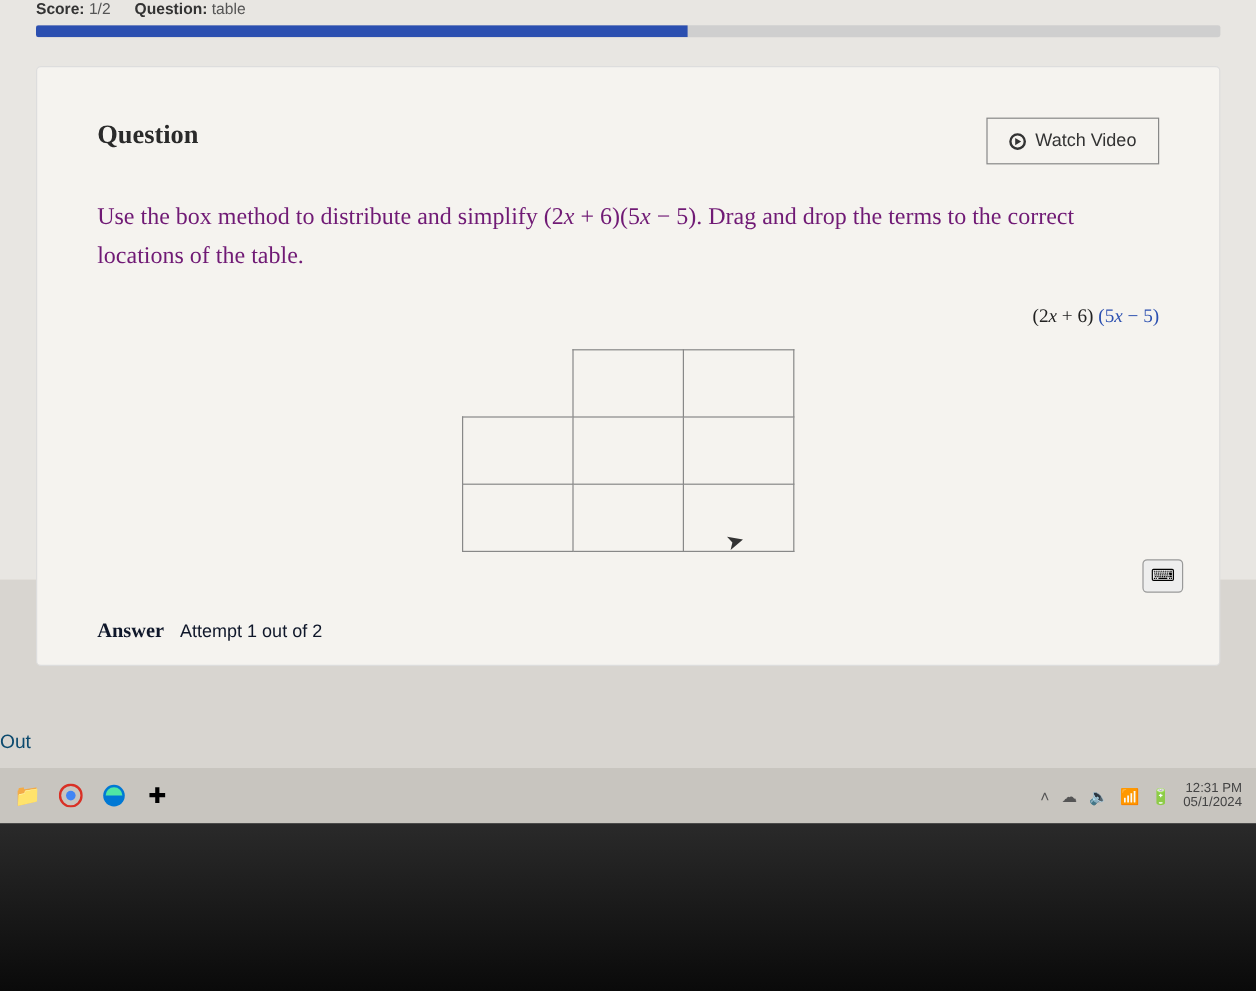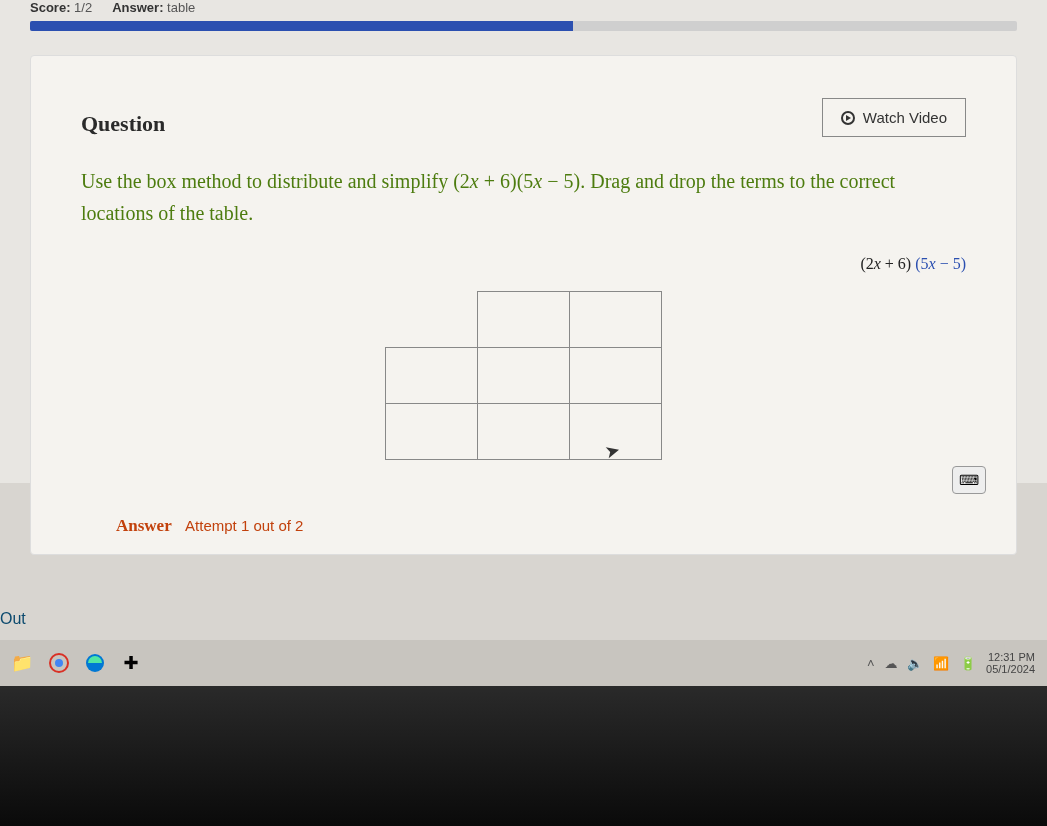--- a/index.html
+++ b/index.html
@@ -43,21 +43,21 @@
     background: #f5f3ef;
     border: 1px solid #ddd;
     border-radius: 4px;
     padding: 30px 50px 20px 50px;
     min-height: 500px;
     position: relative;
   }
   .card-header {
     display: flex;
     justify-content: space-between;
-    align-items: flex-end;
+    align-items: center;
     margin-bottom: 28px;
   }
   .q-title {
     font-size: 22px;
     font-weight: bold;
     color: #2a2a2a;
   }
   .btn-row { display: flex; gap: 16px; }
   .btn {
     border: 1px solid #888;
@@ -82,21 +82,21 @@
   }
   .play-icon::after {
     content: "";
     border-left: 5px solid #333;
     border-top: 3px solid transparent;
     border-bottom: 3px solid transparent;
     margin-left: 1px;
   }
   .prompt {
     font-size: 20px;
-    color: #4d7c0f;
+    color: #701a75;
     line-height: 1.6;
     margin-bottom: 26px;
   }
   .math { font-style: normal; }
   .math .var { font-style: italic; }
   .expr-center {
     text-align: right;
     font-size: 16px;
     margin-bottom: 18px;
   }
@@ -112,22 +112,21 @@
     height: 56px;
     background: #f5f3ef;
   }
   .box-table td.blank { border: none; background: transparent; }
   .answer-row {
     position: absolute;
     bottom: 18px;
     left: 50px;
     font-family: Arial, sans-serif;
     font-size: 15px;
-    color: #c2410c;
-    margin-left: 35px;
+    color: #0f172a;
   }
   .answer-row b { margin-right: 10px; font-family: Georgia, serif; font-size: 17px;}
   .kb-btn {
     position: absolute;
     right: 30px;
     bottom: 60px;
     width: 34px; height: 28px;
     border: 1px solid #999;
     border-radius: 4px;
     background: #eee;
@@ -176,21 +175,21 @@
     bottom:0;
     background: linear-gradient(#2a2a2a, #0a0a0a);
   }
 </style>
 </head>
 <body>
 
 <div class="screen">
   <div class="score-bar">
     <span><b>Score:</b> <span>1/2</span></span>
-    <span><b>Answer:</b> <span>table</span></span>
+    <span><b>Question:</b> <span>table</span></span>
   </div>
   <div class="progress-track">
     <div class="progress-fill"></div>
   </div>
 
   <div class="card">
     <div class="card-header">
       <div class="q-title">Question</div>
       <div class="btn-row">
         <button class="btn">

